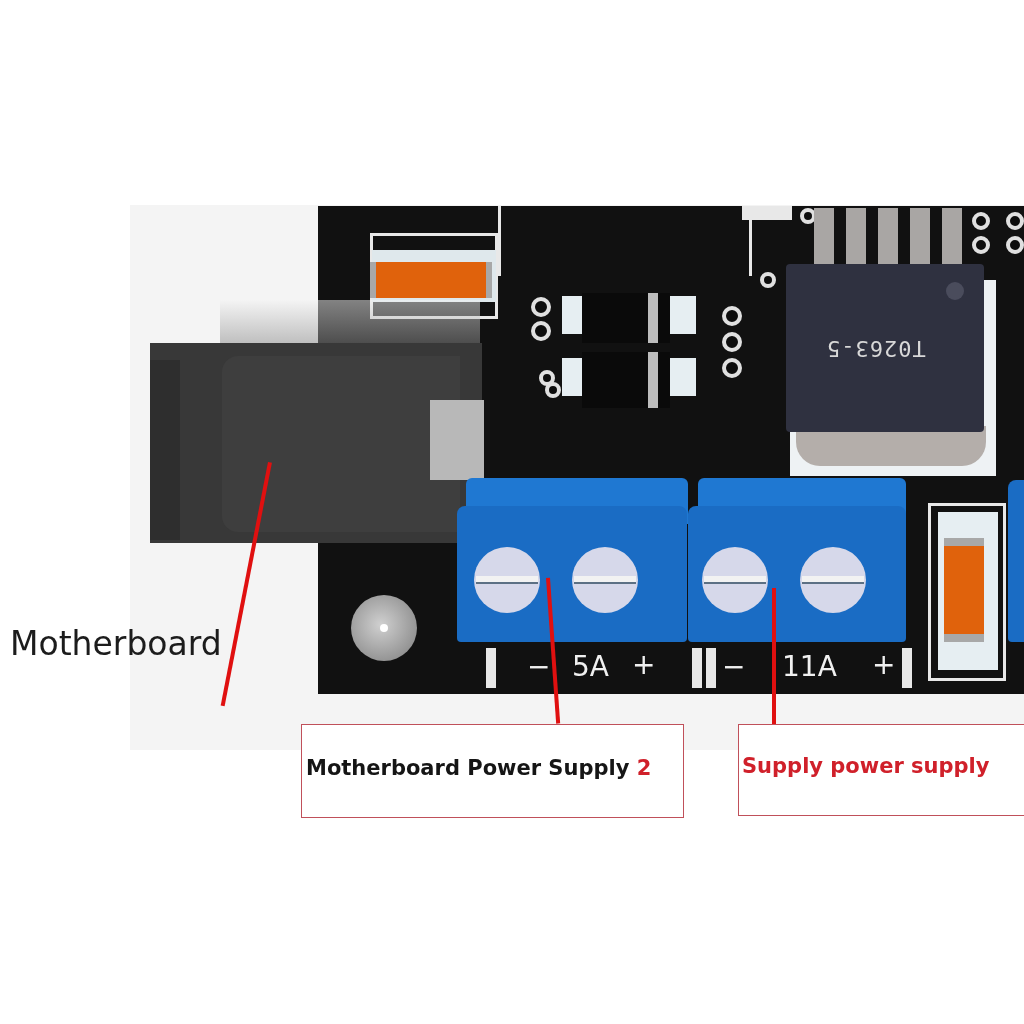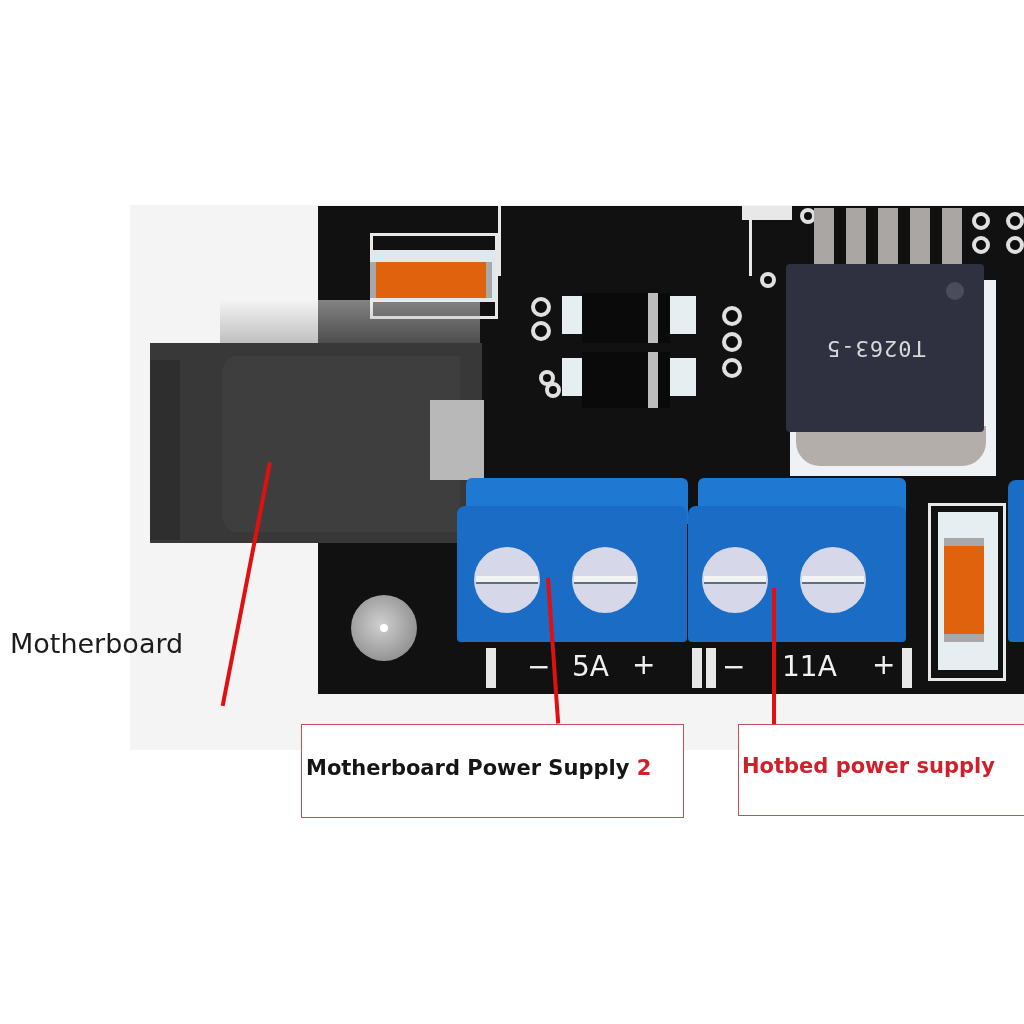--- a/index.html
+++ b/index.html
@@ -132,23 +132,23 @@
 <div class="silk-label" style="left:572px;top:650px;">5A</div>
 <div class="silk-label" style="left:632px;top:648px;">+</div>
 <div class="silk-label" style="left:722px;top:650px;">−</div>
 <div class="silk-label" style="left:782px;top:650px;">11A</div>
 <div class="silk-label" style="left:872px;top:648px;">+</div>
 
 <div class="red-line" style="left:268px;top:462px;height:248px;transform:rotate(11deg);"></div>
 <div class="red-line" style="left:546px;top:578px;height:146px;transform:rotate(-4deg);"></div>
 <div class="red-line" style="left:772px;top:588px;height:136px;"></div>
 
-<div class="abs" style="left:10px;top:618px;font-size:27px;color:#1c1c1c;line-height:52px;">
+<div class="abs" style="left:10px;top:618px;font-size:33px;color:#1c1c1c;line-height:52px;">
   <div>Motherboard</div>
 </div>
 
 <div class="label-box" style="left:301px;top:724px;width:383px;height:94px;"></div>
 <div class="label-text" style="left:306px;top:756px;color:#151515;">
   <span>Motherboard Power Supply </span><span class="red">2</span>
 </div>
 
 <div class="label-box" style="left:738px;top:724px;width:300px;height:92px;"></div>
-<div class="label-text red" style="left:742px;top:754px;">Hotbed power supply</div>
+<div class="label-text red" style="left:742px;top:754px;">Supply power supply</div>
 
 </body></html>

